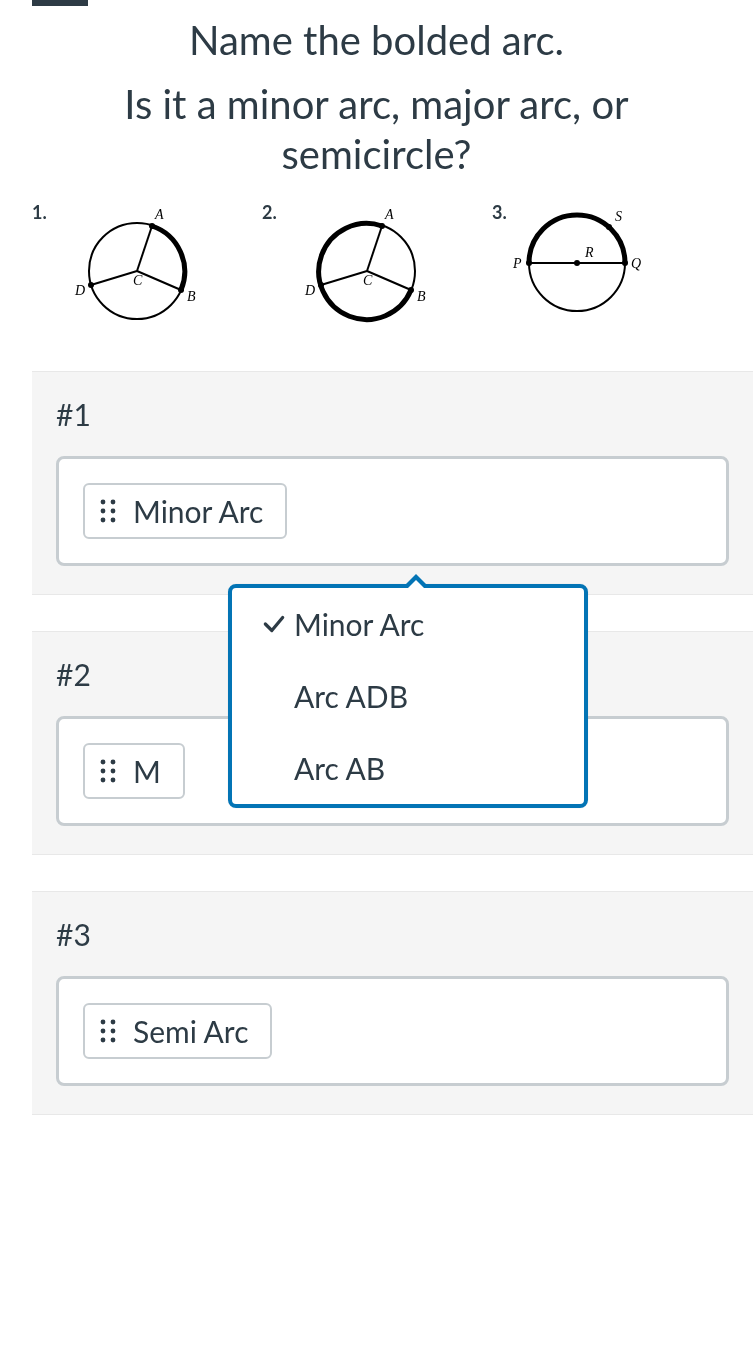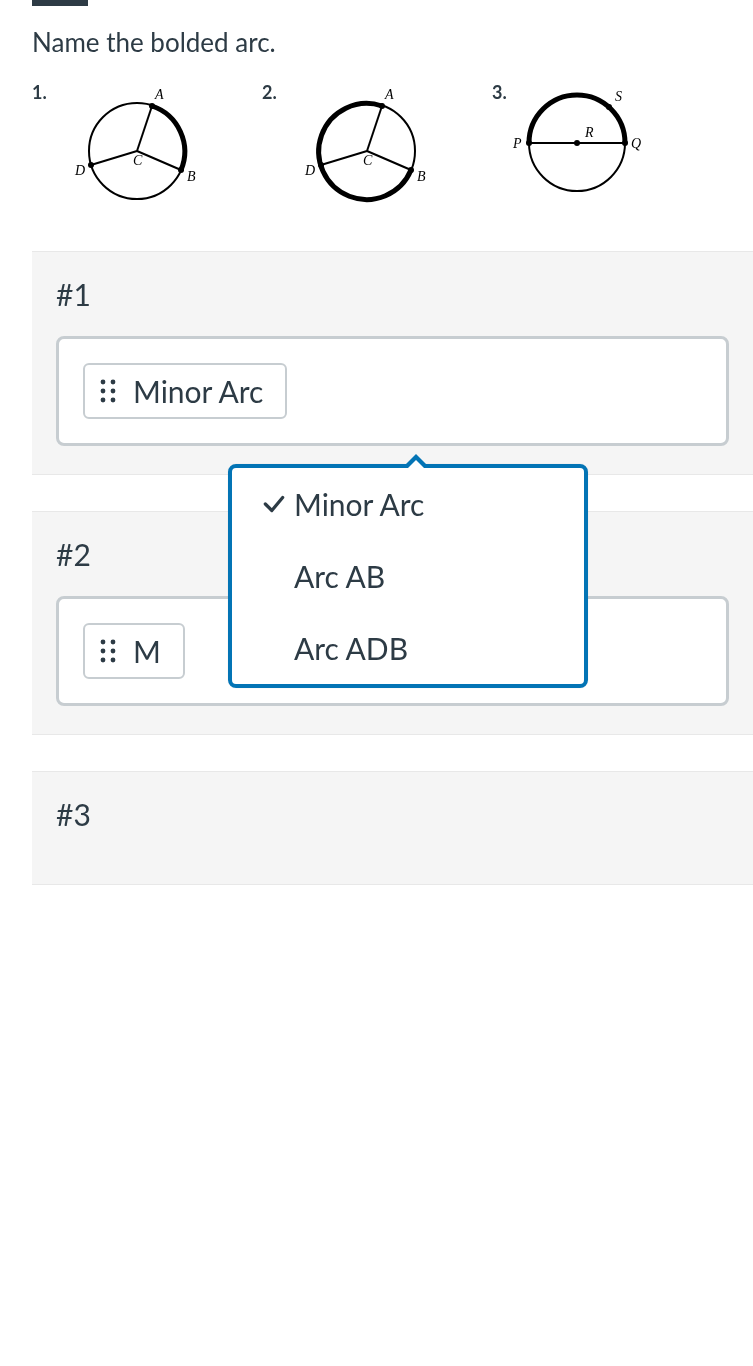--- a/index.html
+++ b/index.html
@@ -13,24 +13,25 @@
   .top-bar {
     width: 56px;
     height: 6px;
     background: #2d3b45;
     margin: 0 0 0 32px;
   }
   .prompt {
     padding: 4px 32px 0 32px;
   }
   .prompt p {
-    margin: 16px 0 14px 0;
-    font-size: 26px;
+    margin: 5px 0 14px 0;
+    font-size: 40px;
     line-height: 1.25;
     font-weight: 400;
+    text-align: center;
   }
   .figures {
     display: flex;
     padding: 8px 32px 0 32px;
     gap: 40px;
   }
   .fig {
     position: relative;
   }
   .fig .num {
@@ -140,20 +141,21 @@
   .dd-item .check svg { width: 26px; height: 26px; }
   .dd-item.no-check .check { visibility: hidden; }
 </style>
 </head>
 <body>
 
 <div class="top-bar"></div>
 
 <div class="prompt">
   <p>Name the bolded arc.</p>
+  <p>Is it a minor arc, major arc, or semicircle?</p>
 </div>
 
 <div class="figures">
 
   <div class="fig">
     <span class="num">1.</span>
     <svg width="190" height="140">
       <g transform="translate(105,70)">
         <circle r="48" fill="none" stroke="#000" stroke-width="2"></circle>
 
@@ -267,28 +269,45 @@
           <svg viewBox="0 0 24 24">
               <path d="M4 12 L10 18 L20 6" fill="none" stroke="#2d3b45" stroke-width="3" stroke-linecap="round" stroke-linejoin="round"></path>
             </svg>
         </span>
         <span>Minor Arc</span>
       </div>
       <div class="dd-item no-check">
         <span class="check">
           <svg viewBox="0 0 24 24"></svg>
         </span>
-        <span>Arc AB</span>
+        <span>Arc ADB</span>
       </div>
       <div class="dd-item no-check">
         <span class="check">
           <svg viewBox="0 0 24 24"></svg>
         </span>
-        <span>Arc ADB</span>
+        <span>Arc AB</span>
       </div>
     </div>
   </div>
 
   <div class="qblock">
     <div class="qtitle">#3</div>
+    <div class="answer-area">
+      <div class="chip">
+        <span class="drag">
+          <svg width="18" height="26" viewBox="0 0 18 26">
+              <g fill="#2d3b45">
+                <circle cx="4" cy="4" r="2.4"></circle>
+                <circle cx="14" cy="4" r="2.4"></circle>
+                <circle cx="4" cy="13" r="2.4"></circle>
+                <circle cx="14" cy="13" r="2.4"></circle>
+                <circle cx="4" cy="22" r="2.4"></circle>
+                <circle cx="14" cy="22" r="2.4"></circle>
+              </g>
+            </svg>
+        </span>
+        <span class="txt">Semi Arc</span>
+      </div>
+    </div>
   </div>
 
 </div>
 
 </body></html>

